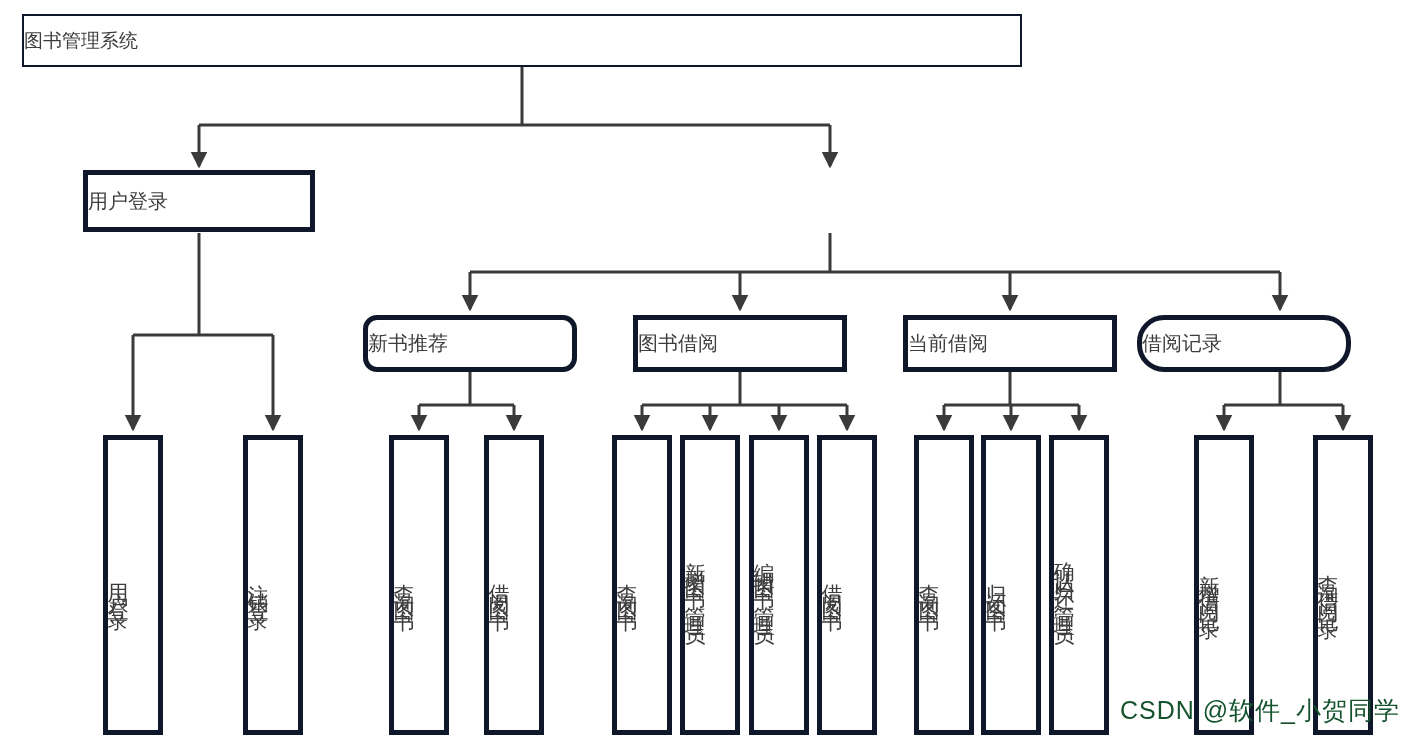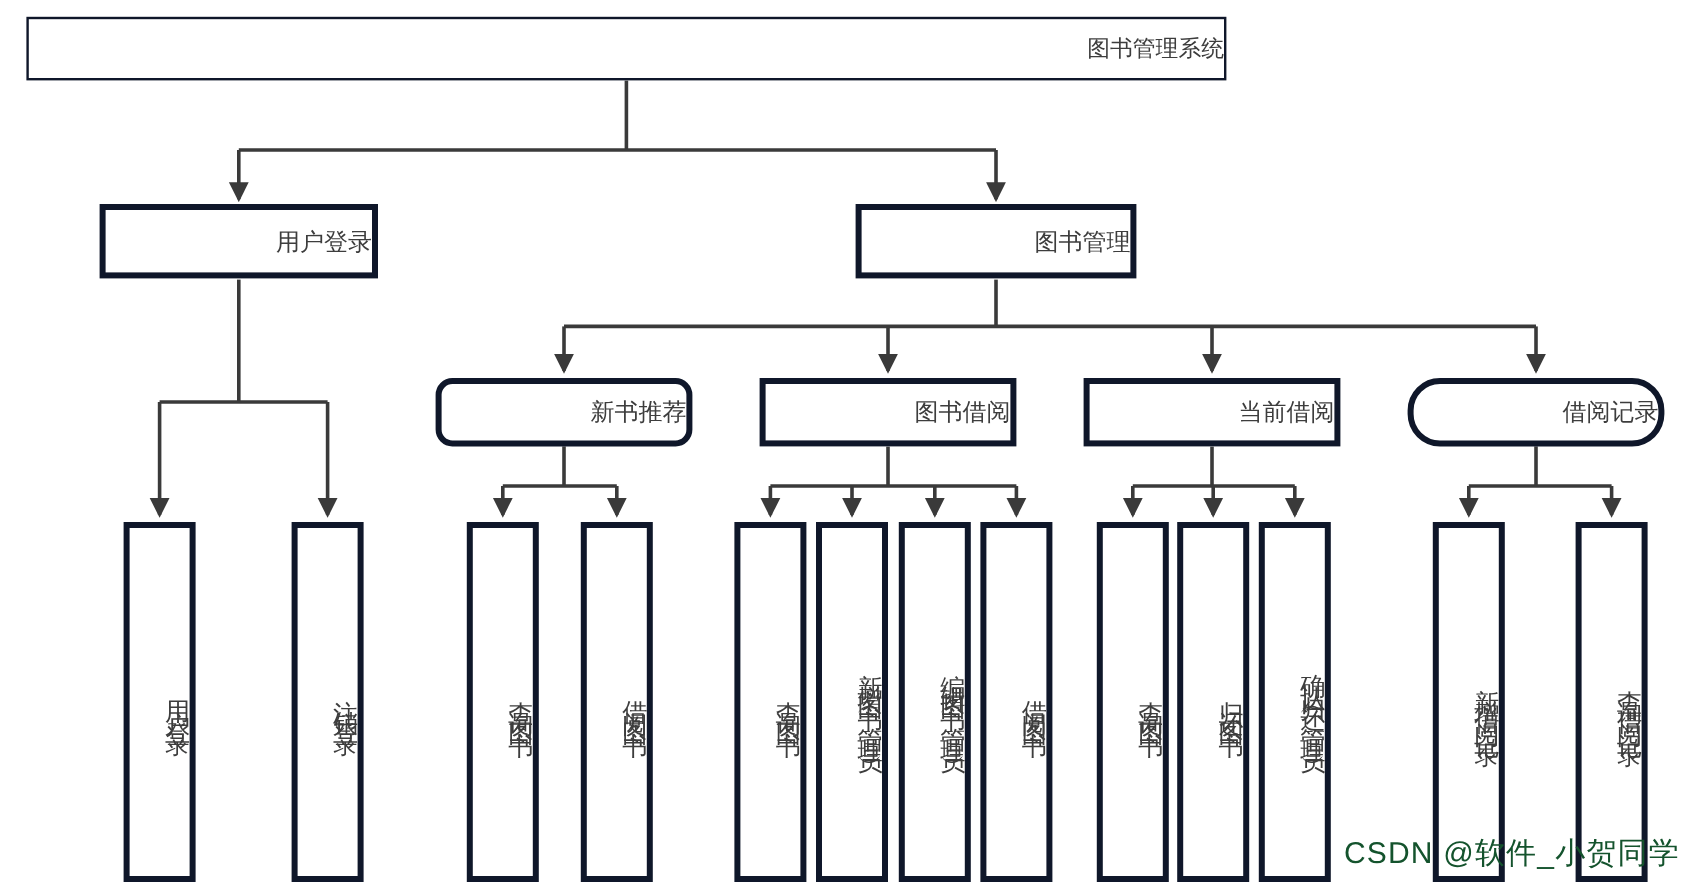--- a/index.html
+++ b/index.html
@@ -22,21 +22,21 @@
     height: 747px;
     z-index: 1;
   }
   .box {
     position: absolute;
     box-sizing: border-box;
     background: #ffffff;
     border: 5px solid #0f172a;
     display: flex;
     align-items: center;
-    justify-content: flex-end;
+    justify-content: flex-start;
     color: #3d3d3d;
     z-index: 2;
   }
   .box.root {
     left: 22px; top: 14px;
     width: 1000px; height: 53px;
     border-width: 2px;
     font-size: 19px;
   }
   .box.hnode {
@@ -135,34 +135,31 @@
     </g>
   </svg>
 
   <div class="box root">
     <span class="label">图书管理系统</span>
   </div>
 
   <div class="box hnode" style="left:83px; top:170px; width:232px;">
     <span class="label">用户登录</span>
   </div>
-  <div class="box hnode" style="left:713px; top:170px; width:234px;">
-    <span class="label">图书管理</span>
-  </div>
 
   <div class="box l3" style="left:363px;border-radius:14px;">
     <span class="label">新书推荐</span>
   </div>
   <div class="box l3" style="left:903px;">
     <span class="label">当前借阅</span>
   </div>
   <div class="box l3" style="left:633px;">
     <span class="label">图书借阅</span>
   </div>
-  <div class="box l3" style="left:1173px;border-radius:27px;">
+  <div class="box l3" style="left:1137px;border-radius:27px;">
     <span class="label">借阅记录</span>
   </div>
 
   <div class="box leaf" style="left:103px;">
     <span class="vtext">用户登录</span>
   </div>
   <div class="box leaf" style="left:243px;">
     <span class="vtext">注销登录</span>
   </div>
 

